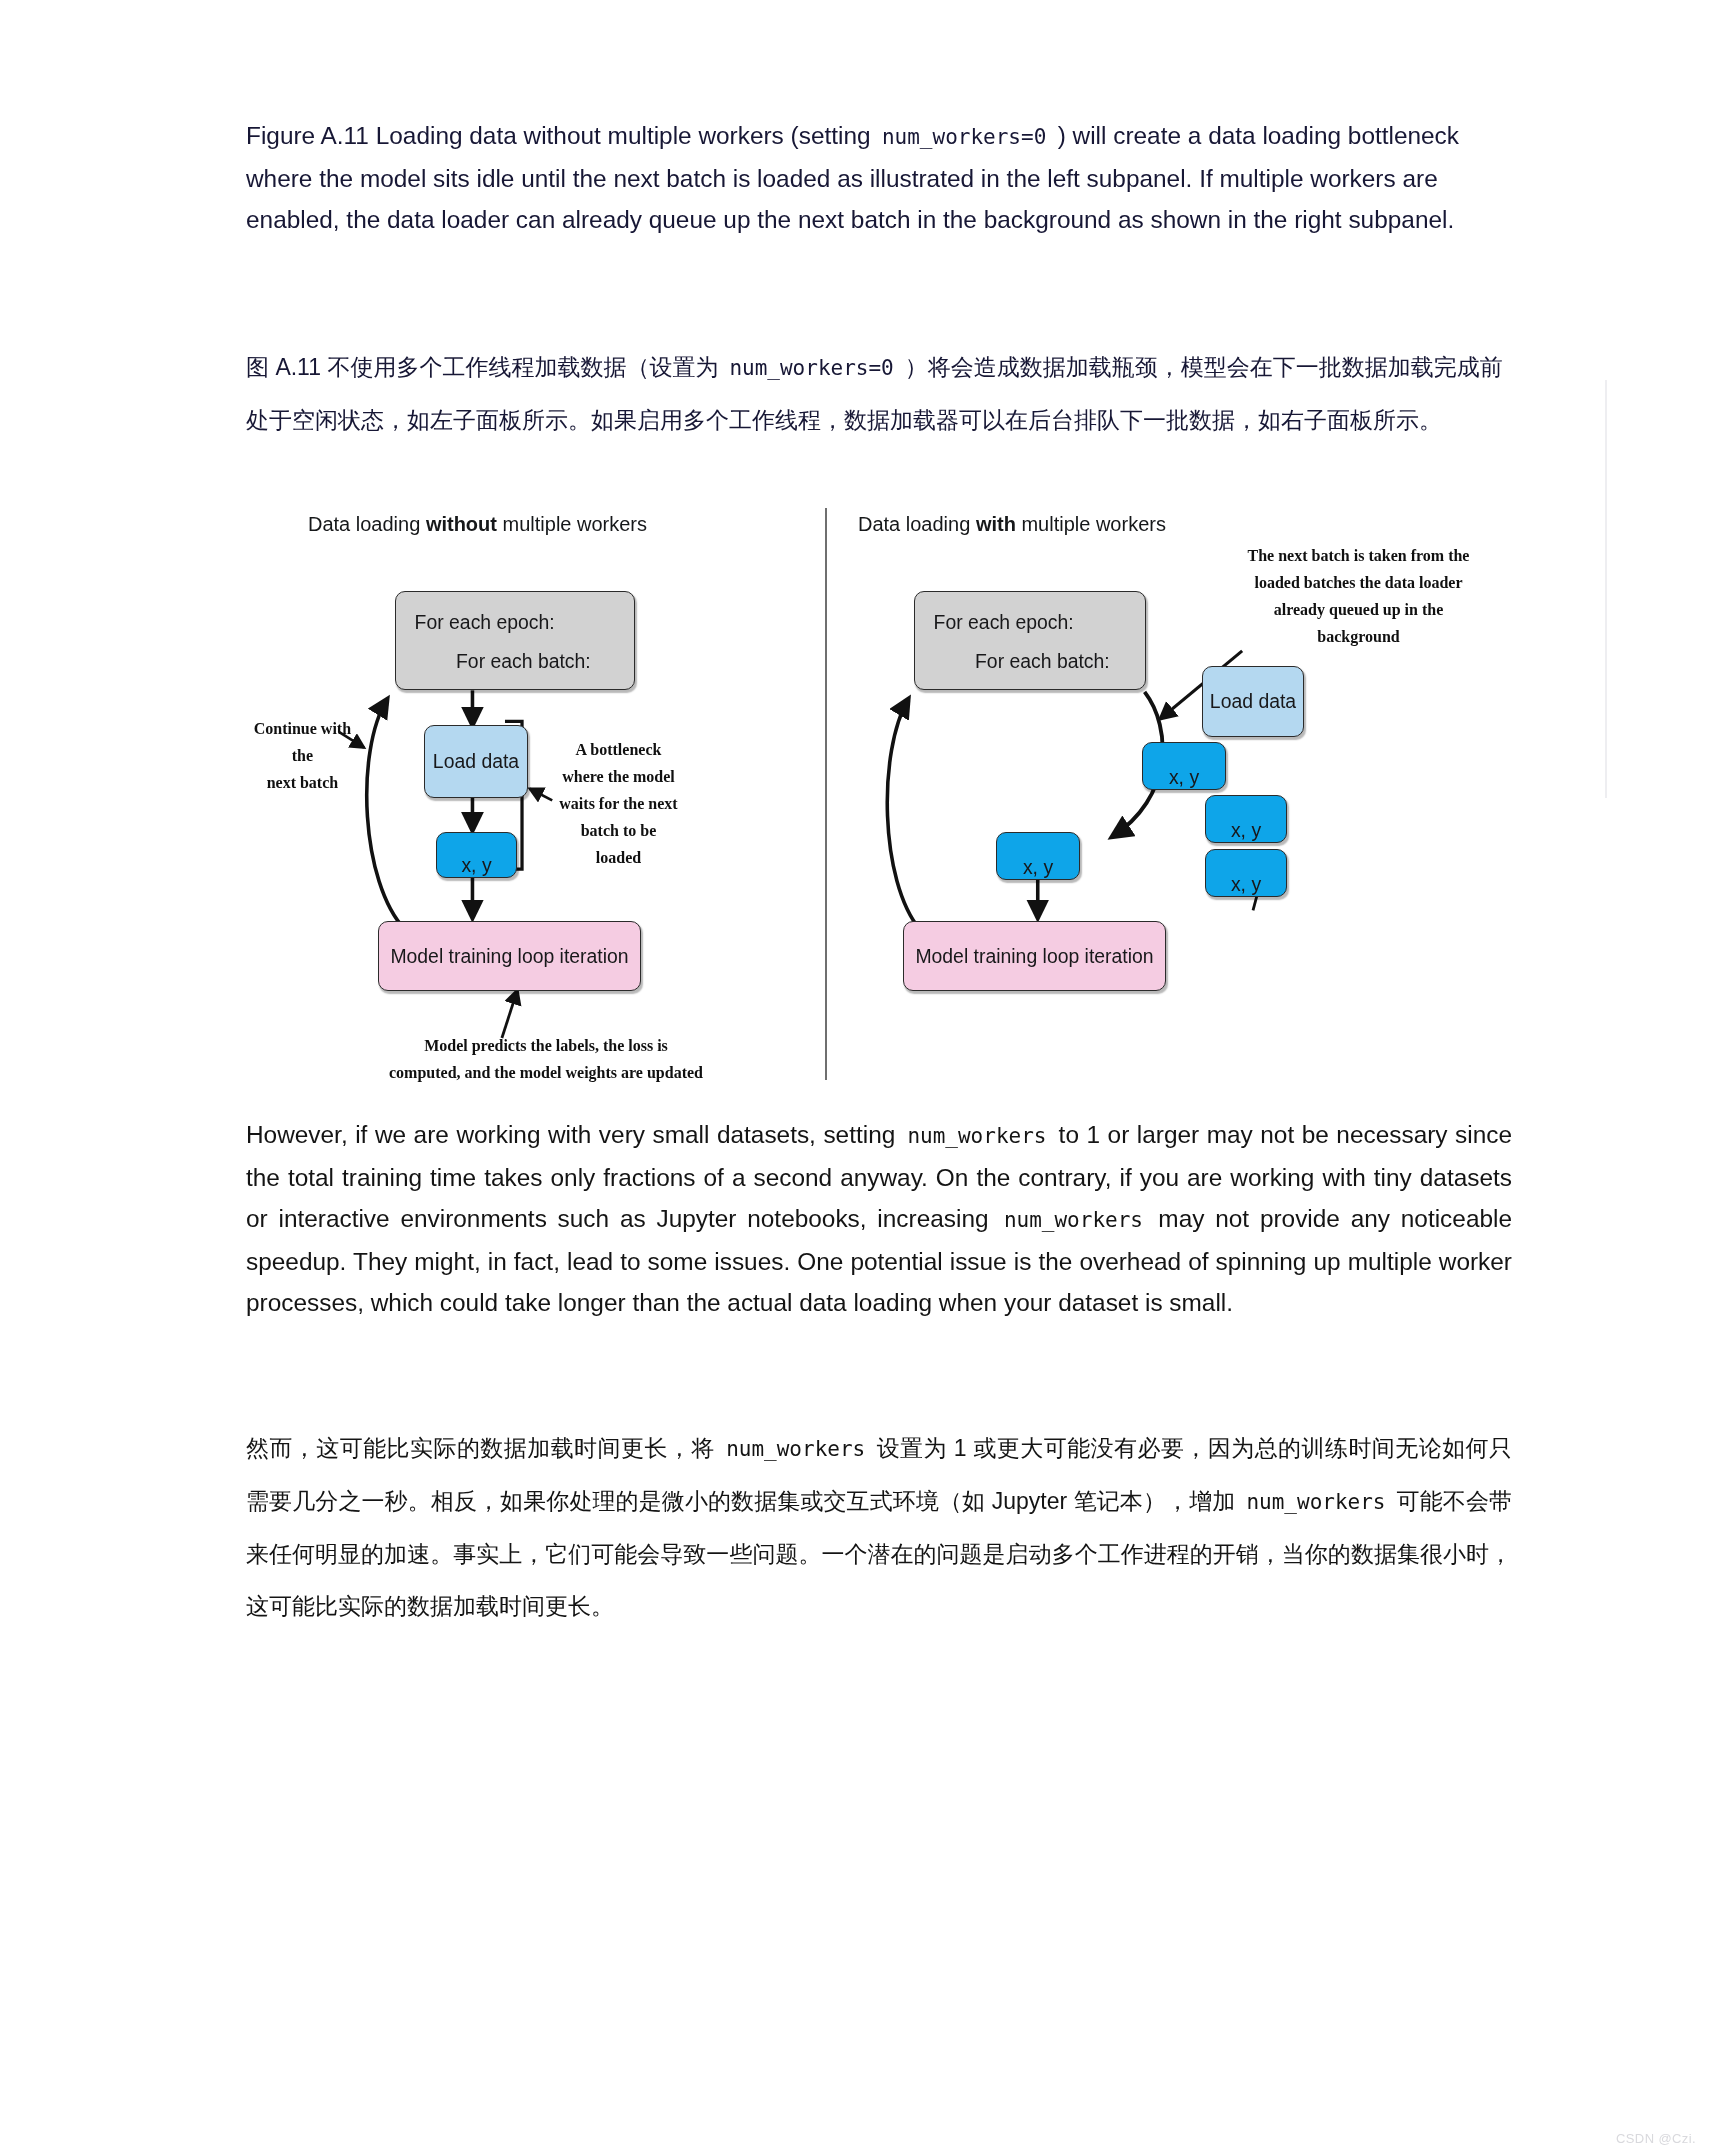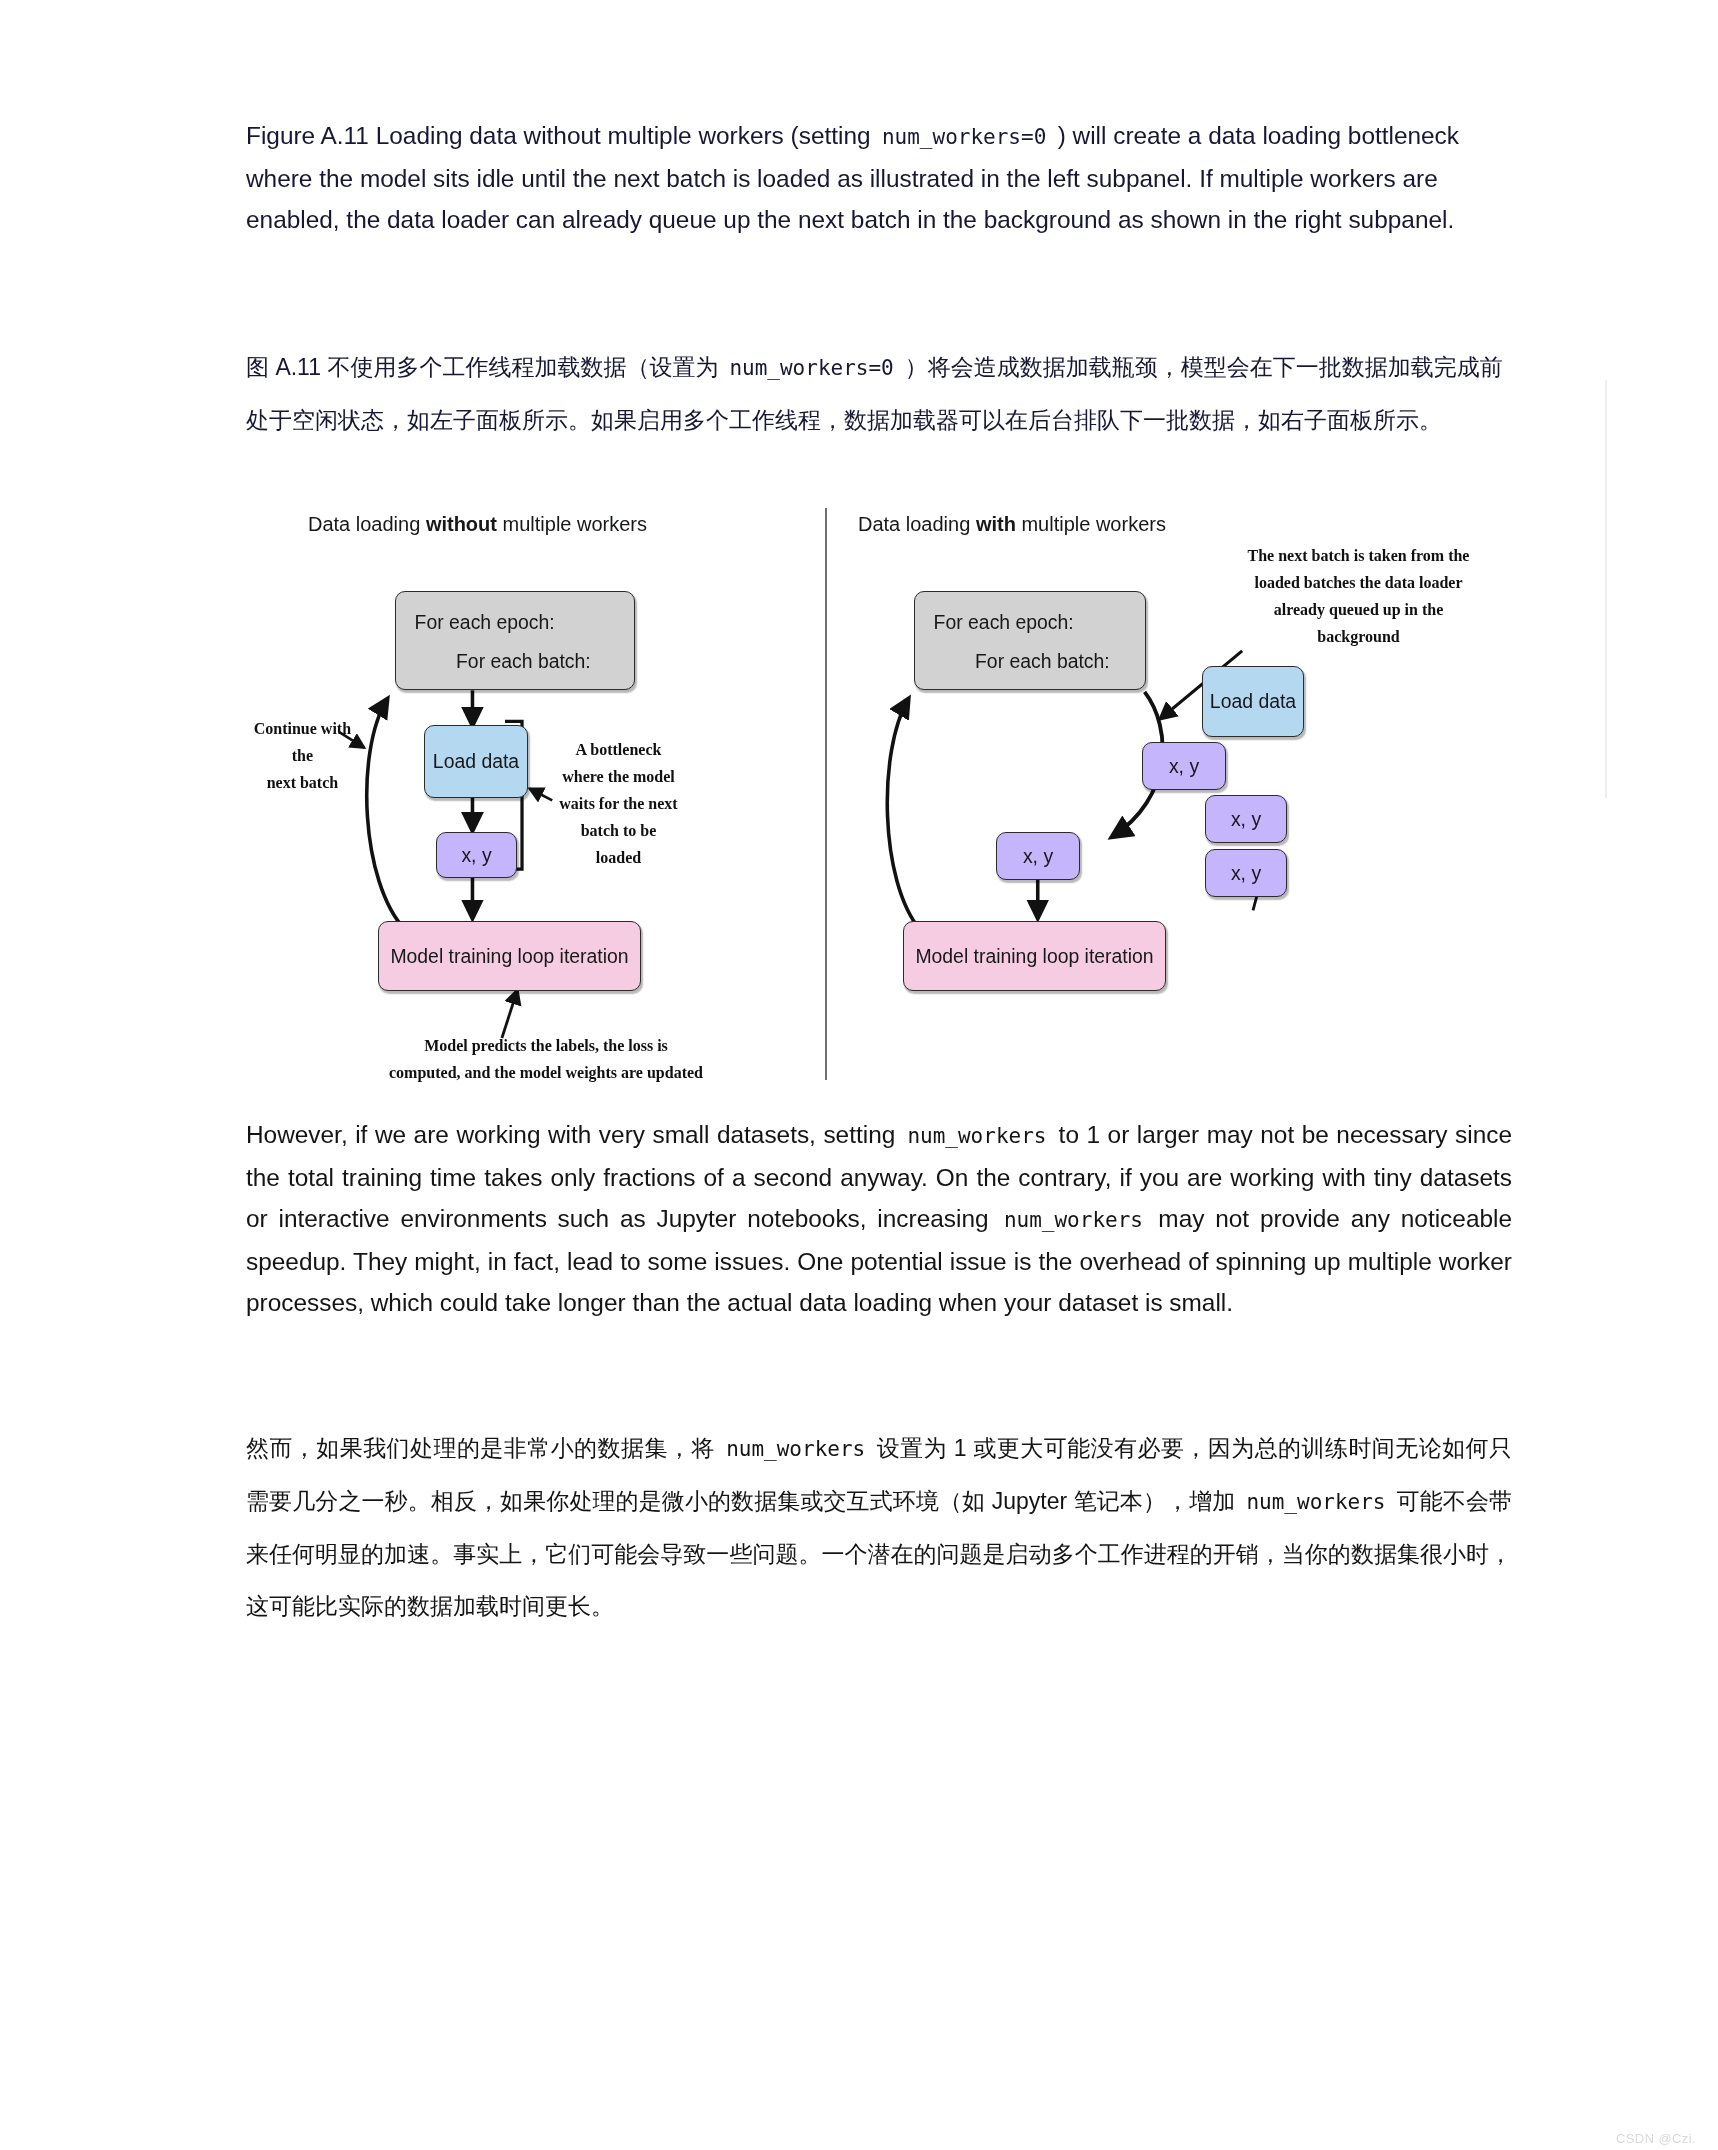--- a/index.html
+++ b/index.html
@@ -104,21 +104,21 @@
     border-radius: 10px;
     display: flex;
     align-items: center;
     font-size: 19.4px;
     color: #18181a;
     box-shadow: 1.5px 2.3px 1.5px rgba(0,0,0,0.28);
     font-family: "Liberation Sans", sans-serif;
   }
   .node.gray   { background: #d2d2d2; }
   .node.blue   { background: #b4d8f0; }
-  .node.yellow { background: #c4b5fd; }
+  .node.yellow { background: #0ea5e9; align-items: flex-end; }
   .node.pink   { background: #f5cce2; }
 
   .node .line { position:absolute; white-space: nowrap; }
 
   .node.center { justify-content: center; }
 
   .annot {
     position: absolute;
     font-size: 16px;
     line-height: 27px;
@@ -254,21 +254,21 @@
     <div class="annot" style="left:998px; top:46px; width:229px;">The next batch is taken from the<br>loaded batches the data loader<br>already queued up in the<br>background</div>
 
 
   </div>
 
   <div class="textcol" style="top:1114px;">
     <p class="para blk just" id="p-body-en" style="color: rgb(20, 20, 20);"><span>However, if we are working with very small datasets, setting </span><code class="mono blk">num_workers</code><span> to 1 or larger may not be necessary since the total training time takes only fractions of a second anyway. On the contrary, if you are working with tiny datasets or interactive environments such as Jupyter notebooks, increasing </span><code class="mono blk">num_workers</code><span> may not provide any noticeable speedup. They might, in fact, lead to some issues. One potential issue is the overhead of spinning up multiple worker processes, which could take longer than the actual data loading when your dataset is small.</span></p>
   </div>
 
   <div class="textcol" style="top:1422px;">
-    <p class="para cn blk just" id="p-body-zh" style="color: rgb(20, 20, 20);"><span>然而，如果我们处理的是非常小的数据集，将 </span><code class="mono blk">num_workers</code><span> 设置为 1 或更大可能没有必要，因为总的训练时间无论如何只需要几分之一秒。相反，如果你处理的是微小的数据集或交互式环境（如 Jupyter 笔记本），增加 </span><code class="mono blk">num_workers</code><span> 可能不会带来任何明显的加速。事实上，它们可能会导致一些问题。一个潜在的问题是启动多个工作进程的开销，当你的数据集很小时，这可能比实际的数据加载时间更长。</span></p>
+    <p class="para cn blk just" id="p-body-zh" style="color: rgb(20, 20, 20);"><span>然而，这可能比实际的数据加载时间更长，将 </span><code class="mono blk">num_workers</code><span> 设置为 1 或更大可能没有必要，因为总的训练时间无论如何只需要几分之一秒。相反，如果你处理的是微小的数据集或交互式环境（如 Jupyter 笔记本），增加 </span><code class="mono blk">num_workers</code><span> 可能不会带来任何明显的加速。事实上，它们可能会导致一些问题。一个潜在的问题是启动多个工作进程的开销，当你的数据集很小时，这可能比实际的数据加载时间更长。</span></p>
   </div>
 
   <div class="edge-artifact"></div>
 
   <div class="watermark">CSDN @Czi.</div>
 
 </div>
 
 
 </body></html>

